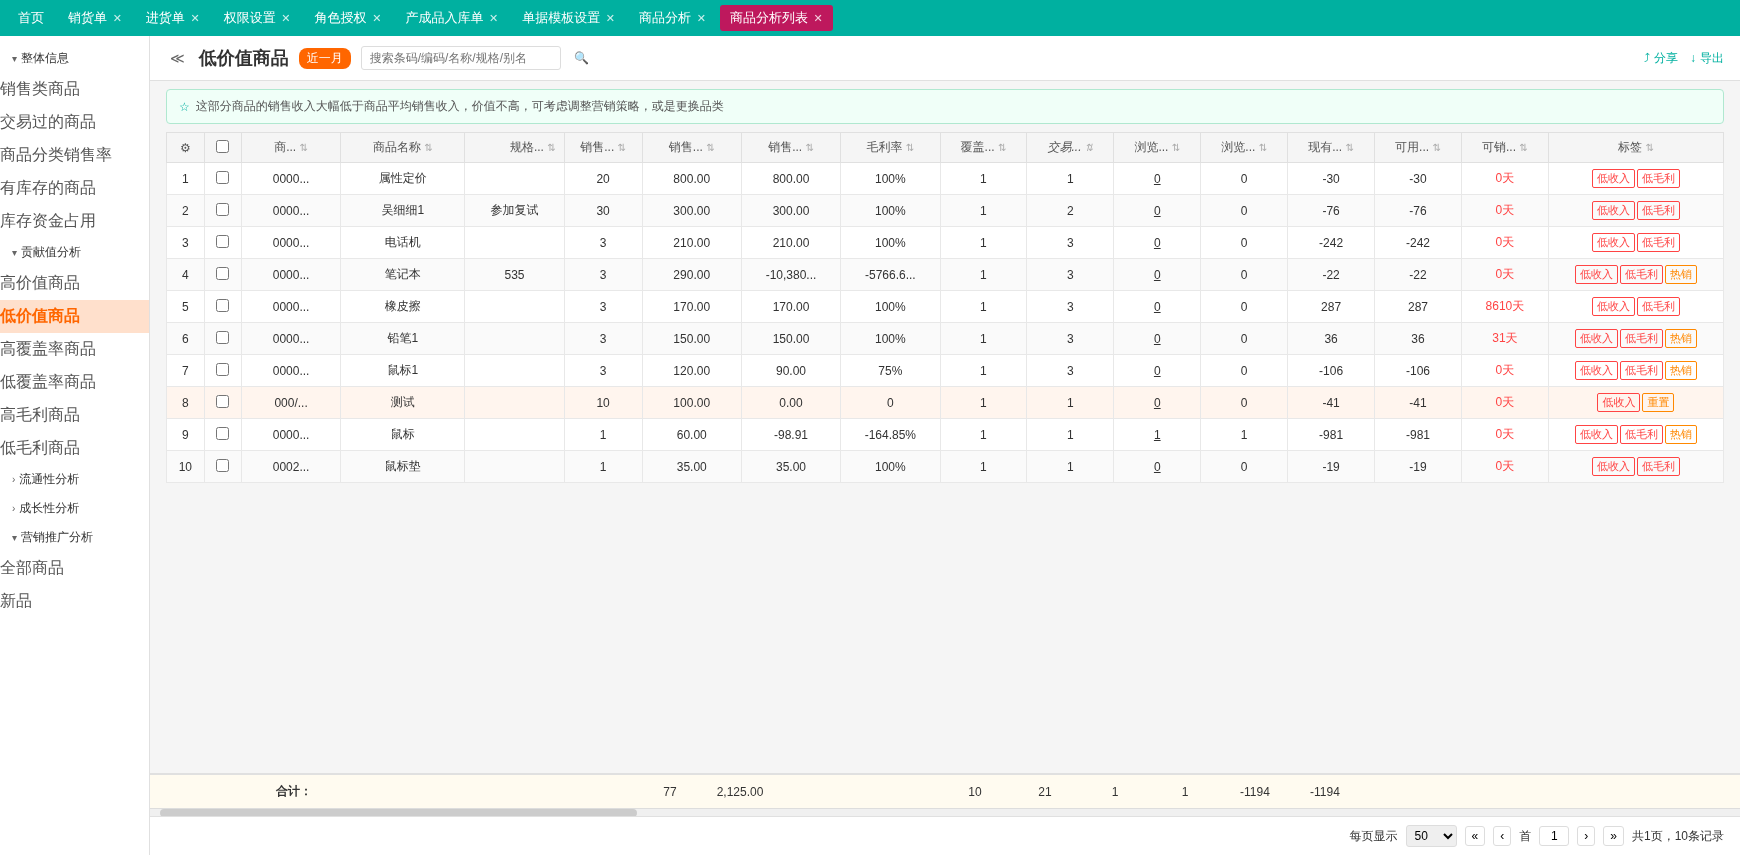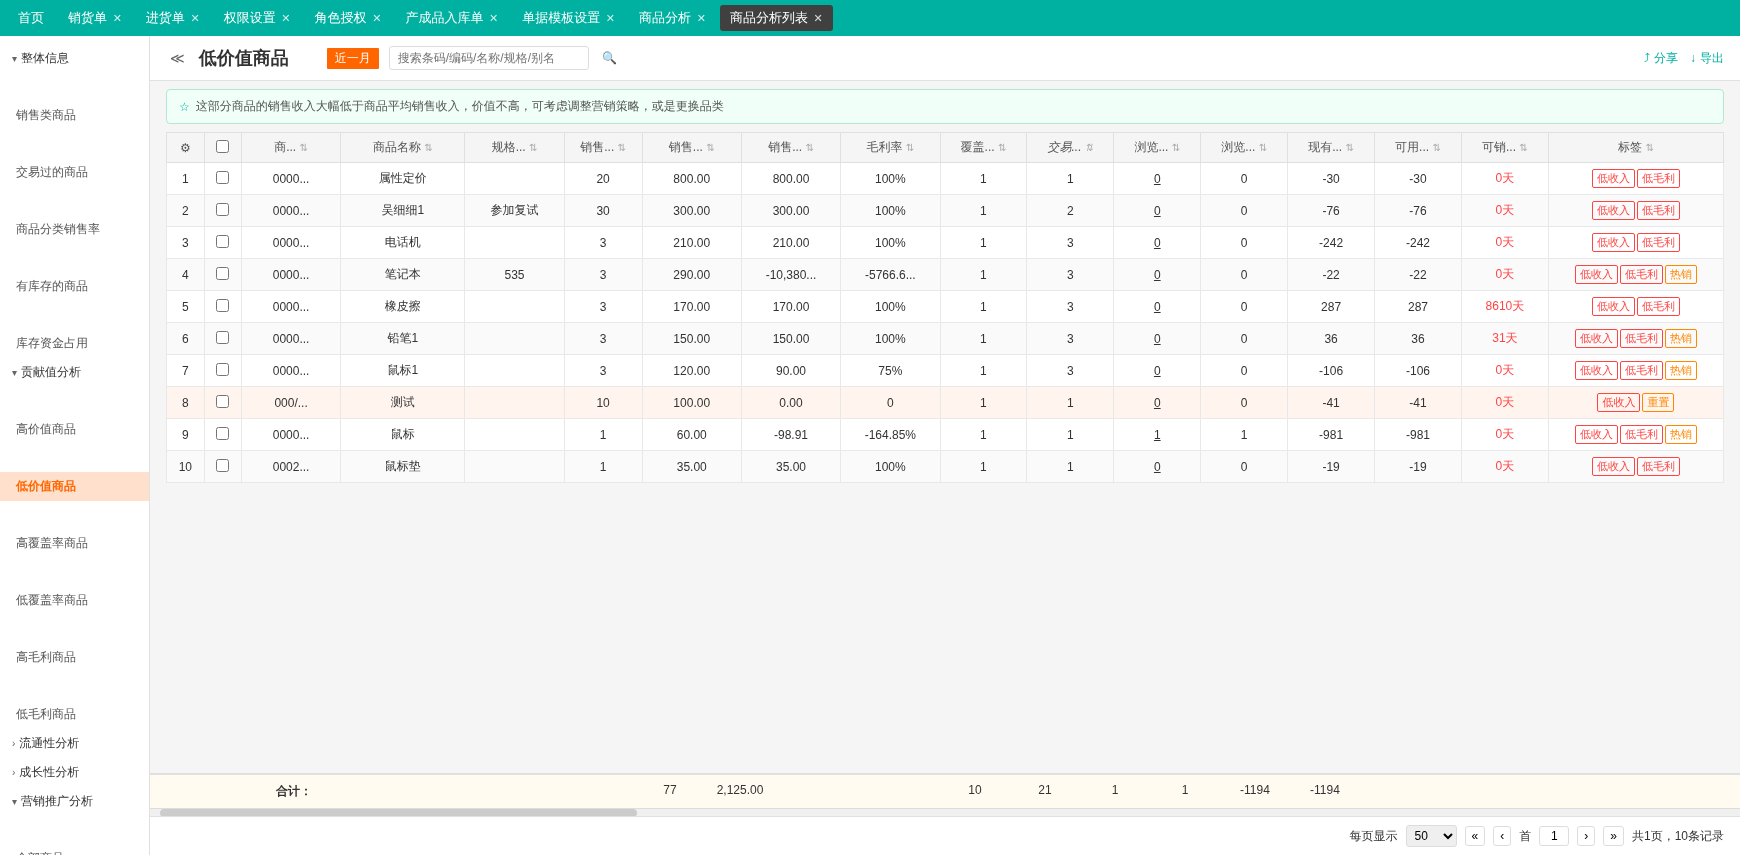--- a/index.html
+++ b/index.html
@@ -18,21 +18,21 @@
       z-index: 100;
     }
     .nav-item {
       color: #fff;
       padding: 4px 10px;
       cursor: pointer;
       font-size: 13px;
       border-radius: 3px;
       white-space: nowrap;
     }
-    .nav-item.active { background: #404040; }
+    .nav-item.active { background: #be185d; }
     .nav-close { margin-left: 2px; font-size: 11px; opacity: 0.8; }
 
     
     .main-layout {
       display: flex;
       margin-top: 36px;
       height: calc(100vh - 36px);
     }
 
     
@@ -48,25 +48,24 @@
       color: #333;
       font-size: 12px;
       padding: 6px 12px;
       cursor: pointer;
       display: flex;
       align-items: center;
       gap: 4px;
     }
     .sidebar-group-title .arrow { font-size: 10px; color: #666; }
     .sidebar-item {
-      padding: 6px 16px;
+      padding: 6px 0;
       cursor: pointer;
       color: #555;
-      font-size: 12px;
-      margin-top: 28px;
+      font-size: 16px;
     }
     .sidebar-item.active { background: #ffe0cc; color: #ff6600; font-weight: bold; }
 
     
     .content {
       flex: 1;
       display: flex;
       flex-direction: column;
       overflow: hidden;
       background: #f5f5f5;
@@ -82,25 +81,24 @@
       gap: 10px;
     }
     .page-title {
       font-size: 18px;
       font-weight: bold;
       color: #333;
     }
     .date-tag {
       background: #ff6600;
       color: #fff;
-      border-radius: 1px;
+      border-radius: 8px;
       padding: 2px 8px;
       font-size: 12px;
       cursor: pointer;
-      margin-left: 28px;
     }
     .search-box {
       border: 1px solid #ddd;
       border-radius: 3px;
       padding: 4px 8px;
       font-size: 12px;
       width: 200px;
       outline: none;
     }
     .search-icon { color: #ff6600; margin-left: 4px; cursor: pointer; }
@@ -182,21 +180,21 @@
     .tag-orange { color: #ff8800; }
     .underline { text-decoration: underline; cursor: pointer; }
     .sort-icon { font-size: 10px; color: #aaa; cursor: pointer; }
 
     
     .table-footer {
       background: #fffbf0;
       border-top: 2px solid #e0e0e0;
       padding: 8px 16px;
       display: flex;
-      align-items: flex-start;
+      align-items: center;
       gap: 0;
       font-size: 12px;
     }
     .footer-label {
       width: 170px;
       text-align: right;
       color: #333;
       font-weight: bold;
       padding-right: 8px;
     }
@@ -247,21 +245,21 @@
     ::-webkit-scrollbar { width: 6px; height: 6px; }
     ::-webkit-scrollbar-track { background: #f1f1f1; }
     ::-webkit-scrollbar-thumb { background: #ccc; border-radius: 3px; }
 
     .checkbox-cell { width: 30px; }
 
     .col-settings { width: 30px; }
     .col-check { width: 30px; }
     .col-code { width: 80px; }
     .col-name { width: 100px; }
-    .col-spec { width: 80px; }
+    .col-spec { width: 80px; text-align: right; }
     .col-sales-qty { width: 60px; }
     .col-sales-amt { width: 80px; }
     .col-sales-price { width: 80px; }
     .col-gross { width: 80px; }
     .col-coverage { width: 70px; }
     .col-trade { width: 70px; font-style: italic; }
     .col-views { width: 70px; }
     .col-views2 { width: 70px; }
     .col-stock { width: 70px; }
     .col-avail { width: 70px; }

